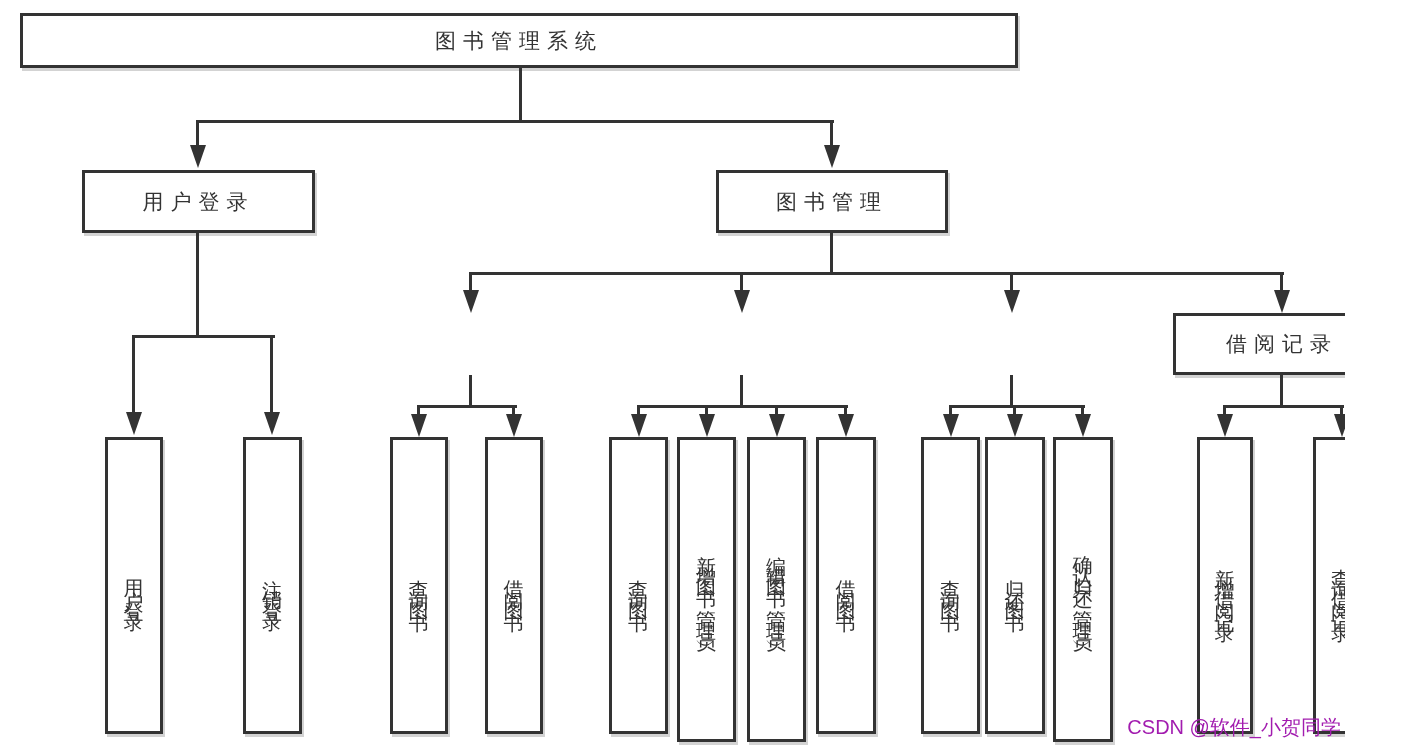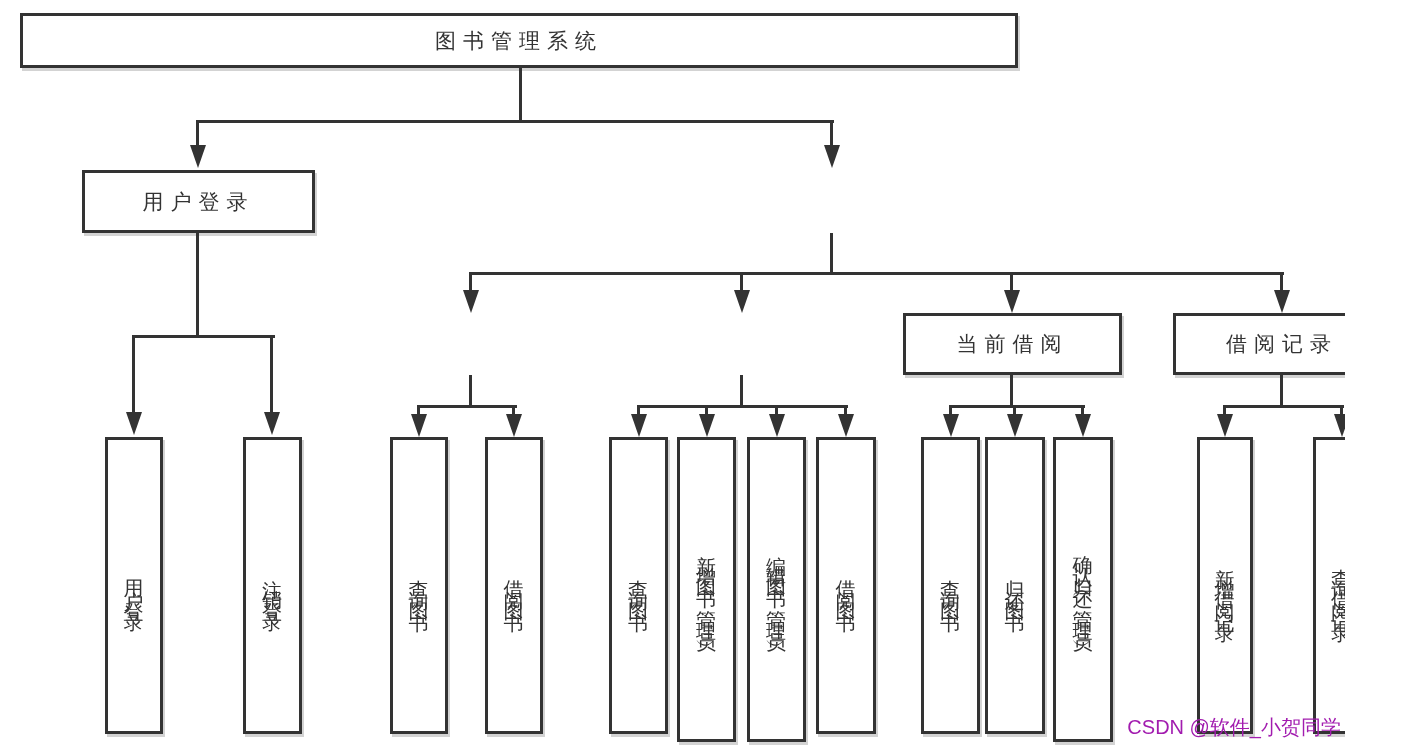--- a/index.html
+++ b/index.html
@@ -36,24 +36,24 @@
 
 <div class="canvas">
 
   <div class="box hbox" style="left:20px;top:13px;width:998px;height:55px;">
     <span>图书管理系统</span>
   </div>
 
   <div class="box hbox" style="left:82px;top:170px;width:233px;height:63px;">
     <span>用户登录</span>
   </div>
+  <div class="box hbox" style="left:716px;top:170px;width:232px;height:63px;">
+    <span>图书管理</span>
+  </div>
 
-  <div class="box hbox" style="left:903px;top:313px;width:219px;height:62px;">
-    <span>当前借阅</span>
-  </div>
   <div class="box hbox" style="left:1173px;top:313px;width:218px;height:62px;">
     <span>借阅记录</span>
   </div>
 
   <div class="box vbox" style="left:105px;width:58px;">
     <span>用户登录</span>
   </div>
   <div class="box vbox" style="left:243px;width:59px;">
     <span>注销登录</span>
   </div>

